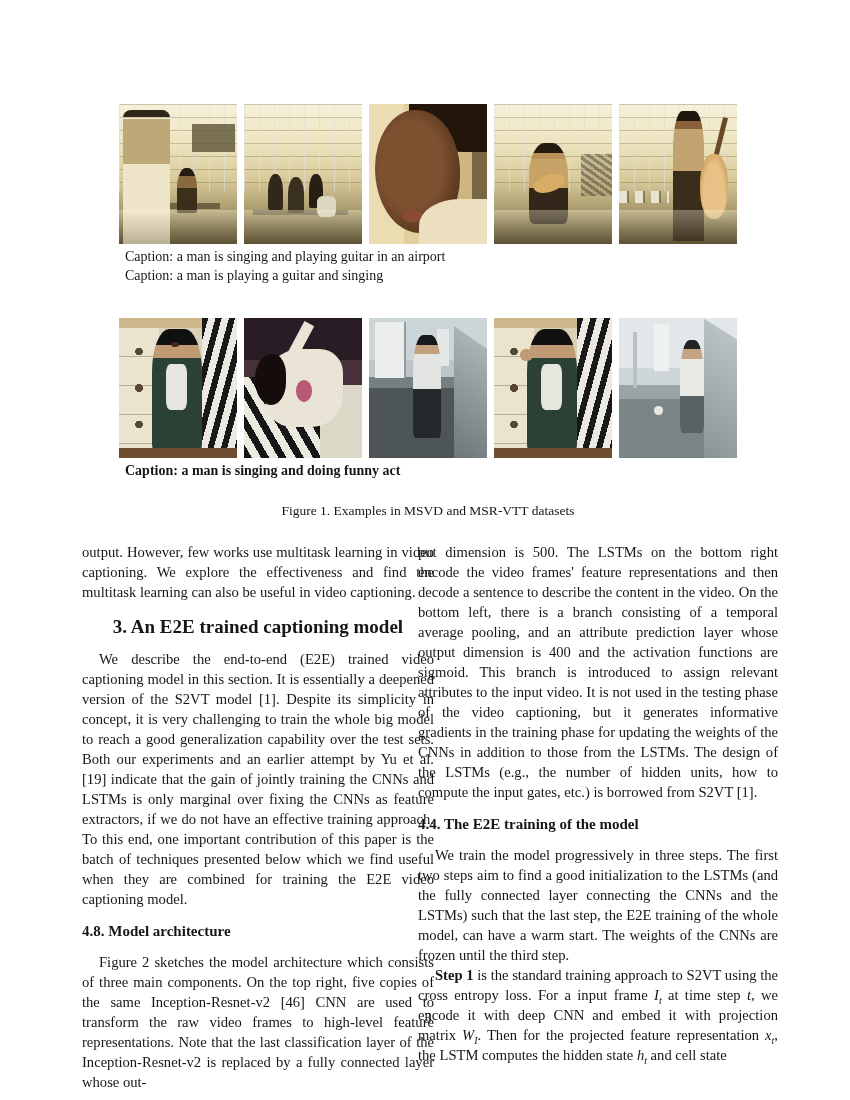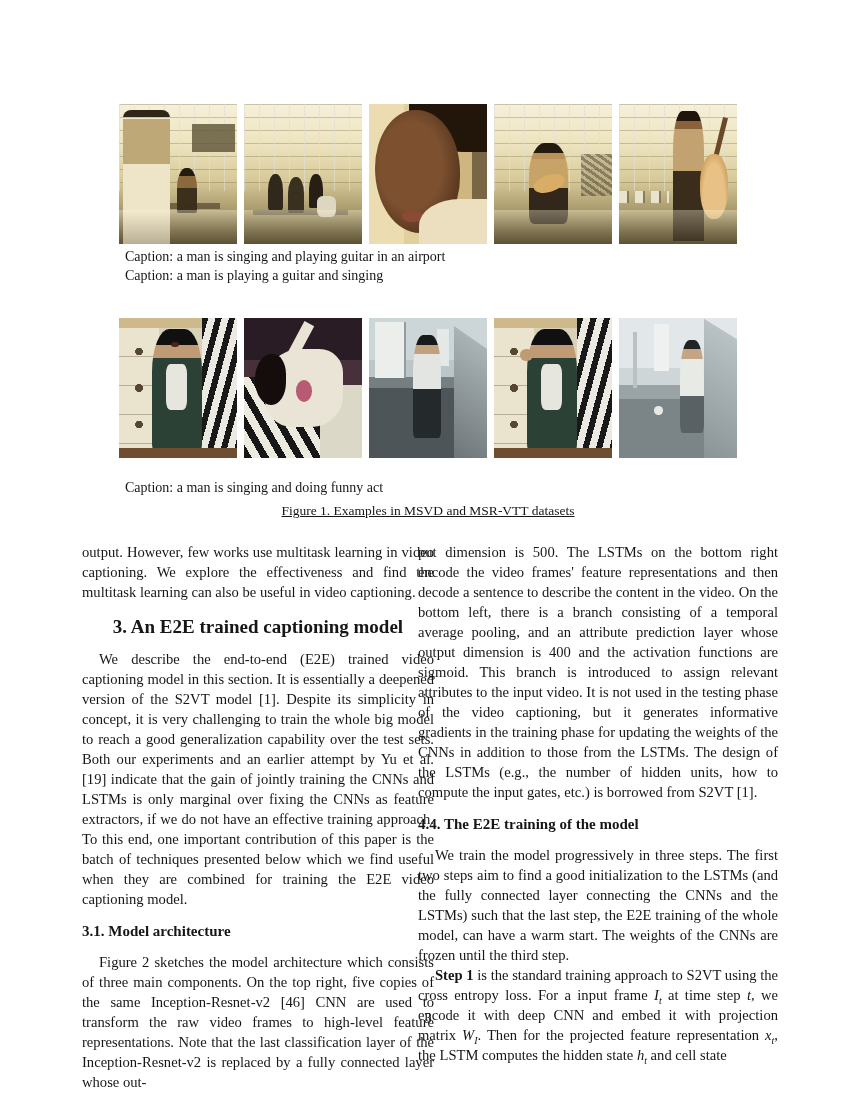--- a/index.html
+++ b/index.html
@@ -102,22 +102,22 @@
   .poleE { left:12%; top:10%; width:3%; height:40%; background:#b9c1c2; }
   .ledgeE{ right:-8%; top:10%; width:36%; height:100%; transform:skewY(32deg);
     background:linear-gradient(180deg,#b9c2c4,#8a9396); }
   .manE { left:52%; top:16%; width:20%; height:66%; border-radius:40% 40% 10% 10%;
     background:linear-gradient(180deg,#202425 0 10%, #c4a482 10% 20%, #e8eae6 20% 60%, #5a6164 60% 100%); }
   .ballE { left:30%; top:63%; width:7%; height:6%; background:#e8e8e4; border-radius:50%; }
 
   
   .cap-block { position:absolute; left:125px; font-size:14px; line-height:19px; }
   .caps1 { top:247px; }
-  .caps2 { top:478px; }
-  .figcap { position:absolute; left:68px; width:720px; top:503px; text-align:center; font-size:13.5px;text-decoration:underline; }
+  .caps2 { top:461px;font-weight:bold; }
+  .figcap { position:absolute; left:68px; width:720px; top:503px; text-align:center; font-size:13.5px; }
 
   
   .col { position:absolute; top:542px; font-size:14.6px; line-height:20px; text-align:justify; }
   .col-left  { left:82px;  width:352px; }
   .col-right { left:418px; width:360px; }
   .col p { margin:0; text-indent:17px; }
   .col p.noindent { text-indent:0; }
   .col h2 { font-size:19px; line-height:19px; margin:15px 0 13px 0; text-align:center; }
   .col h3 { font-size:15px;  line-height:18px; margin:13px 0 12px 0; text-align:left; }
   sub { font-size:10px; line-height:0; }
@@ -210,21 +210,21 @@
 <div class="cap-block caps2">
   <div>Caption: a man is singing and doing funny act</div>
 </div>
 
 <div class="figcap">Figure 1. Examples in MSVD and MSR-VTT datasets</div>
 
 <div class="col col-left">
   <p class="noindent">output. However, few works use multitask learning in video captioning. We explore the effectiveness and find the multitask learning can also be useful in video captioning.</p>
   <h2>3. An E2E trained captioning model</h2>
   <p>We describe the end-to-end (E2E) trained video captioning model in this section. It is essentially a deepened version of the S2VT model [1]. Despite its simplicity in concept, it is very challenging to train the whole big model to reach a good generalization capability over the test sets. Both our experiments and an earlier attempt by Yu et al. [19] indicate that the gain of jointly training the CNNs and LSTMs is only marginal over fixing the CNNs as feature extractors, if we do not have an effective training approach. To this end, one important contribution of this paper is the batch of techniques presented below which we find useful when they are combined for training the E2E video captioning model.</p>
-  <h3>3.1. Model architecture</h3>
+  <h3>4.8. Model architecture</h3>
   <p>Figure 2 sketches the model architecture which consists of three main components. On the top right, five copies of the same Inception-Resnet-v2 [46] CNN are used to transform the raw video frames to high-level feature representations. Note that the last classification layer of the Inception-Resnet-v2 is replaced by a fully connected layer whose out-</p>
 </div>
 
 <div class="col col-right">
   <p class="noindent">put dimension is 500. The LSTMs on the bottom right encode the video frames' feature representations and then decode a sentence to describe the content in the video. On the bottom left, there is a branch consisting of a temporal average pooling, and an attribute prediction layer whose output dimension is 400 and the activation functions are sigmoid. This branch is introduced to assign relevant attributes to the input video. It is not used in the testing phase of the video captioning, but it generates informative gradients in the training phase for updating the weights of the CNNs in addition to those from the LSTMs. The design of the LSTMs (e.g., the number of hidden units, how to compute the input gates, etc.) is borrowed from S2VT [1].</p>
   <h3>4.4. The E2E training of the model</h3>
   <p>We train the model progressively in three steps. The first two steps aim to find a good initialization to the LSTMs (and the fully connected layer connecting the CNNs and the LSTMs) such that the last step, the E2E training of the whole model, can have a warm start. The weights of the CNNs are frozen until the third step.</p>
   <p><span style="font-weight: bold;">Step 1</span><span> is the standard training approach to S2VT using the cross entropy loss. For a input frame </span><span style="font-style: italic;">I</span><sub style="font-style: italic;">t</sub><span> at time step </span><span style="font-style: italic;">t</span><span>, we encode it with deep CNN and embed it with projection matrix </span><span style="font-style: italic;">W</span><sub style="font-style: italic;">I</sub><span>. Then for the projected feature representation </span><span style="font-style: italic;">x</span><sub style="font-style: italic;">t</sub><span>, the LSTM computes the hidden state </span><span style="font-style: italic;">h</span><sub style="font-style: italic;">t</sub><span> and cell state</span></p>
 </div>
 

